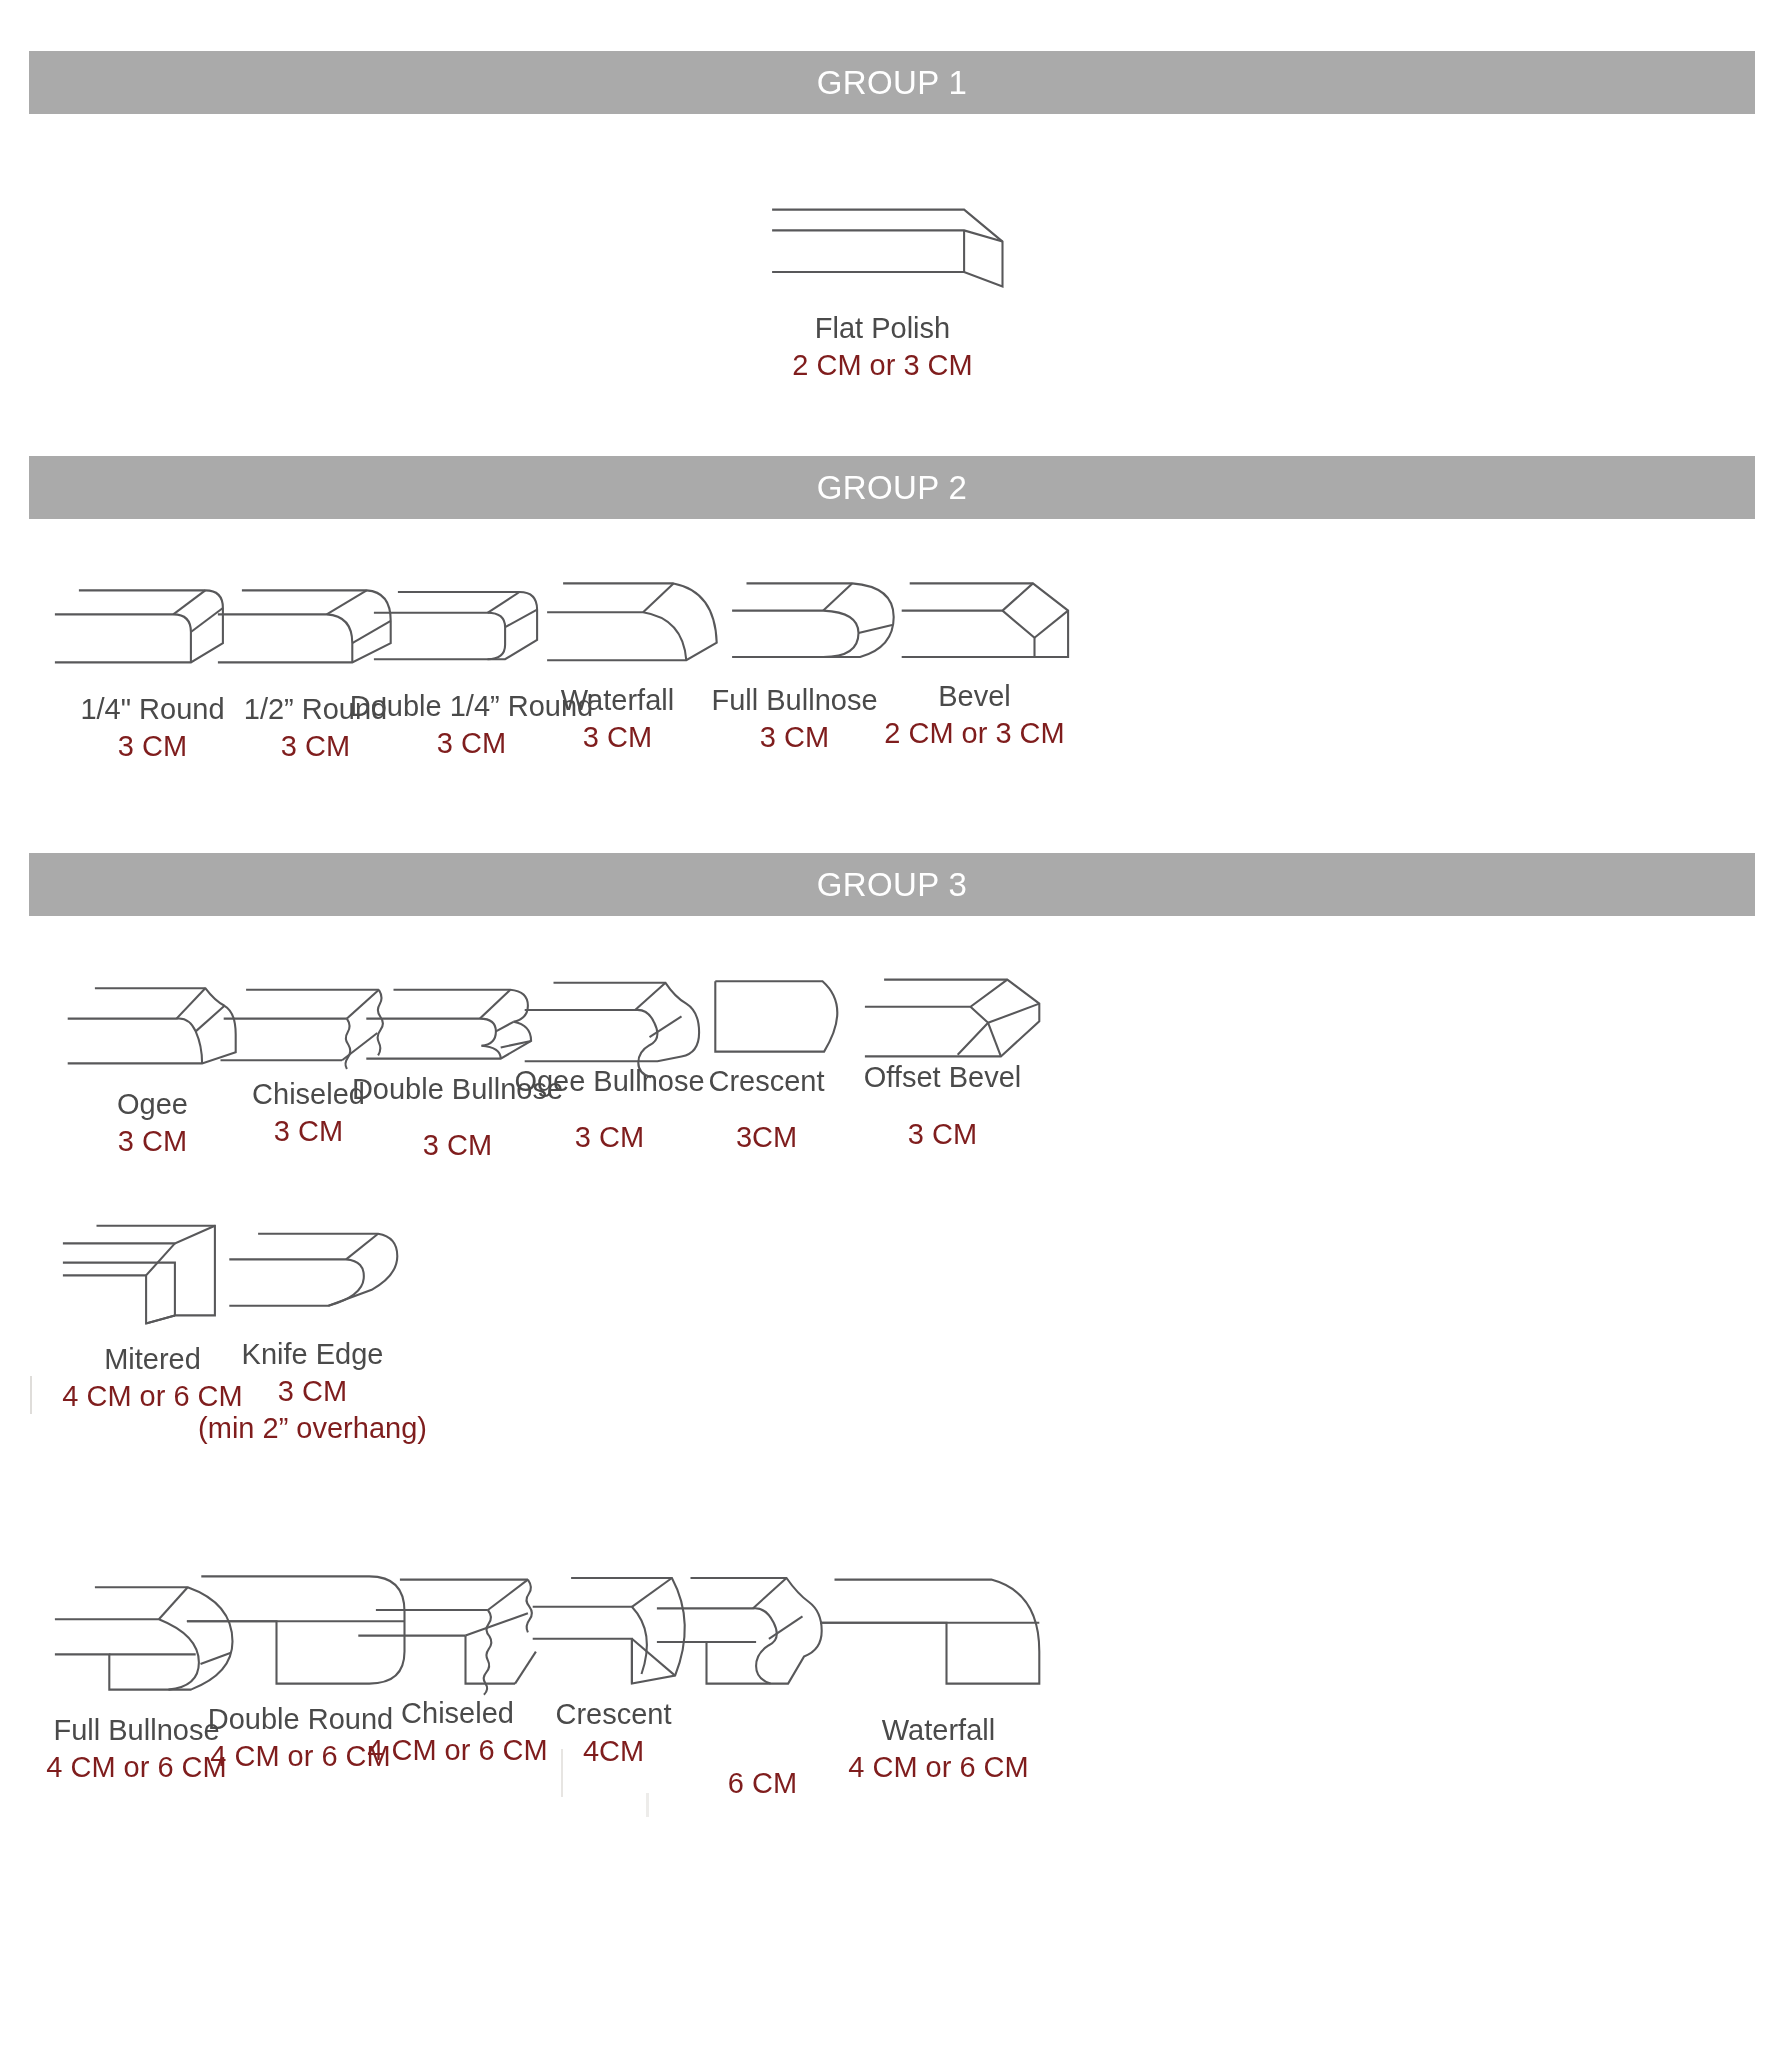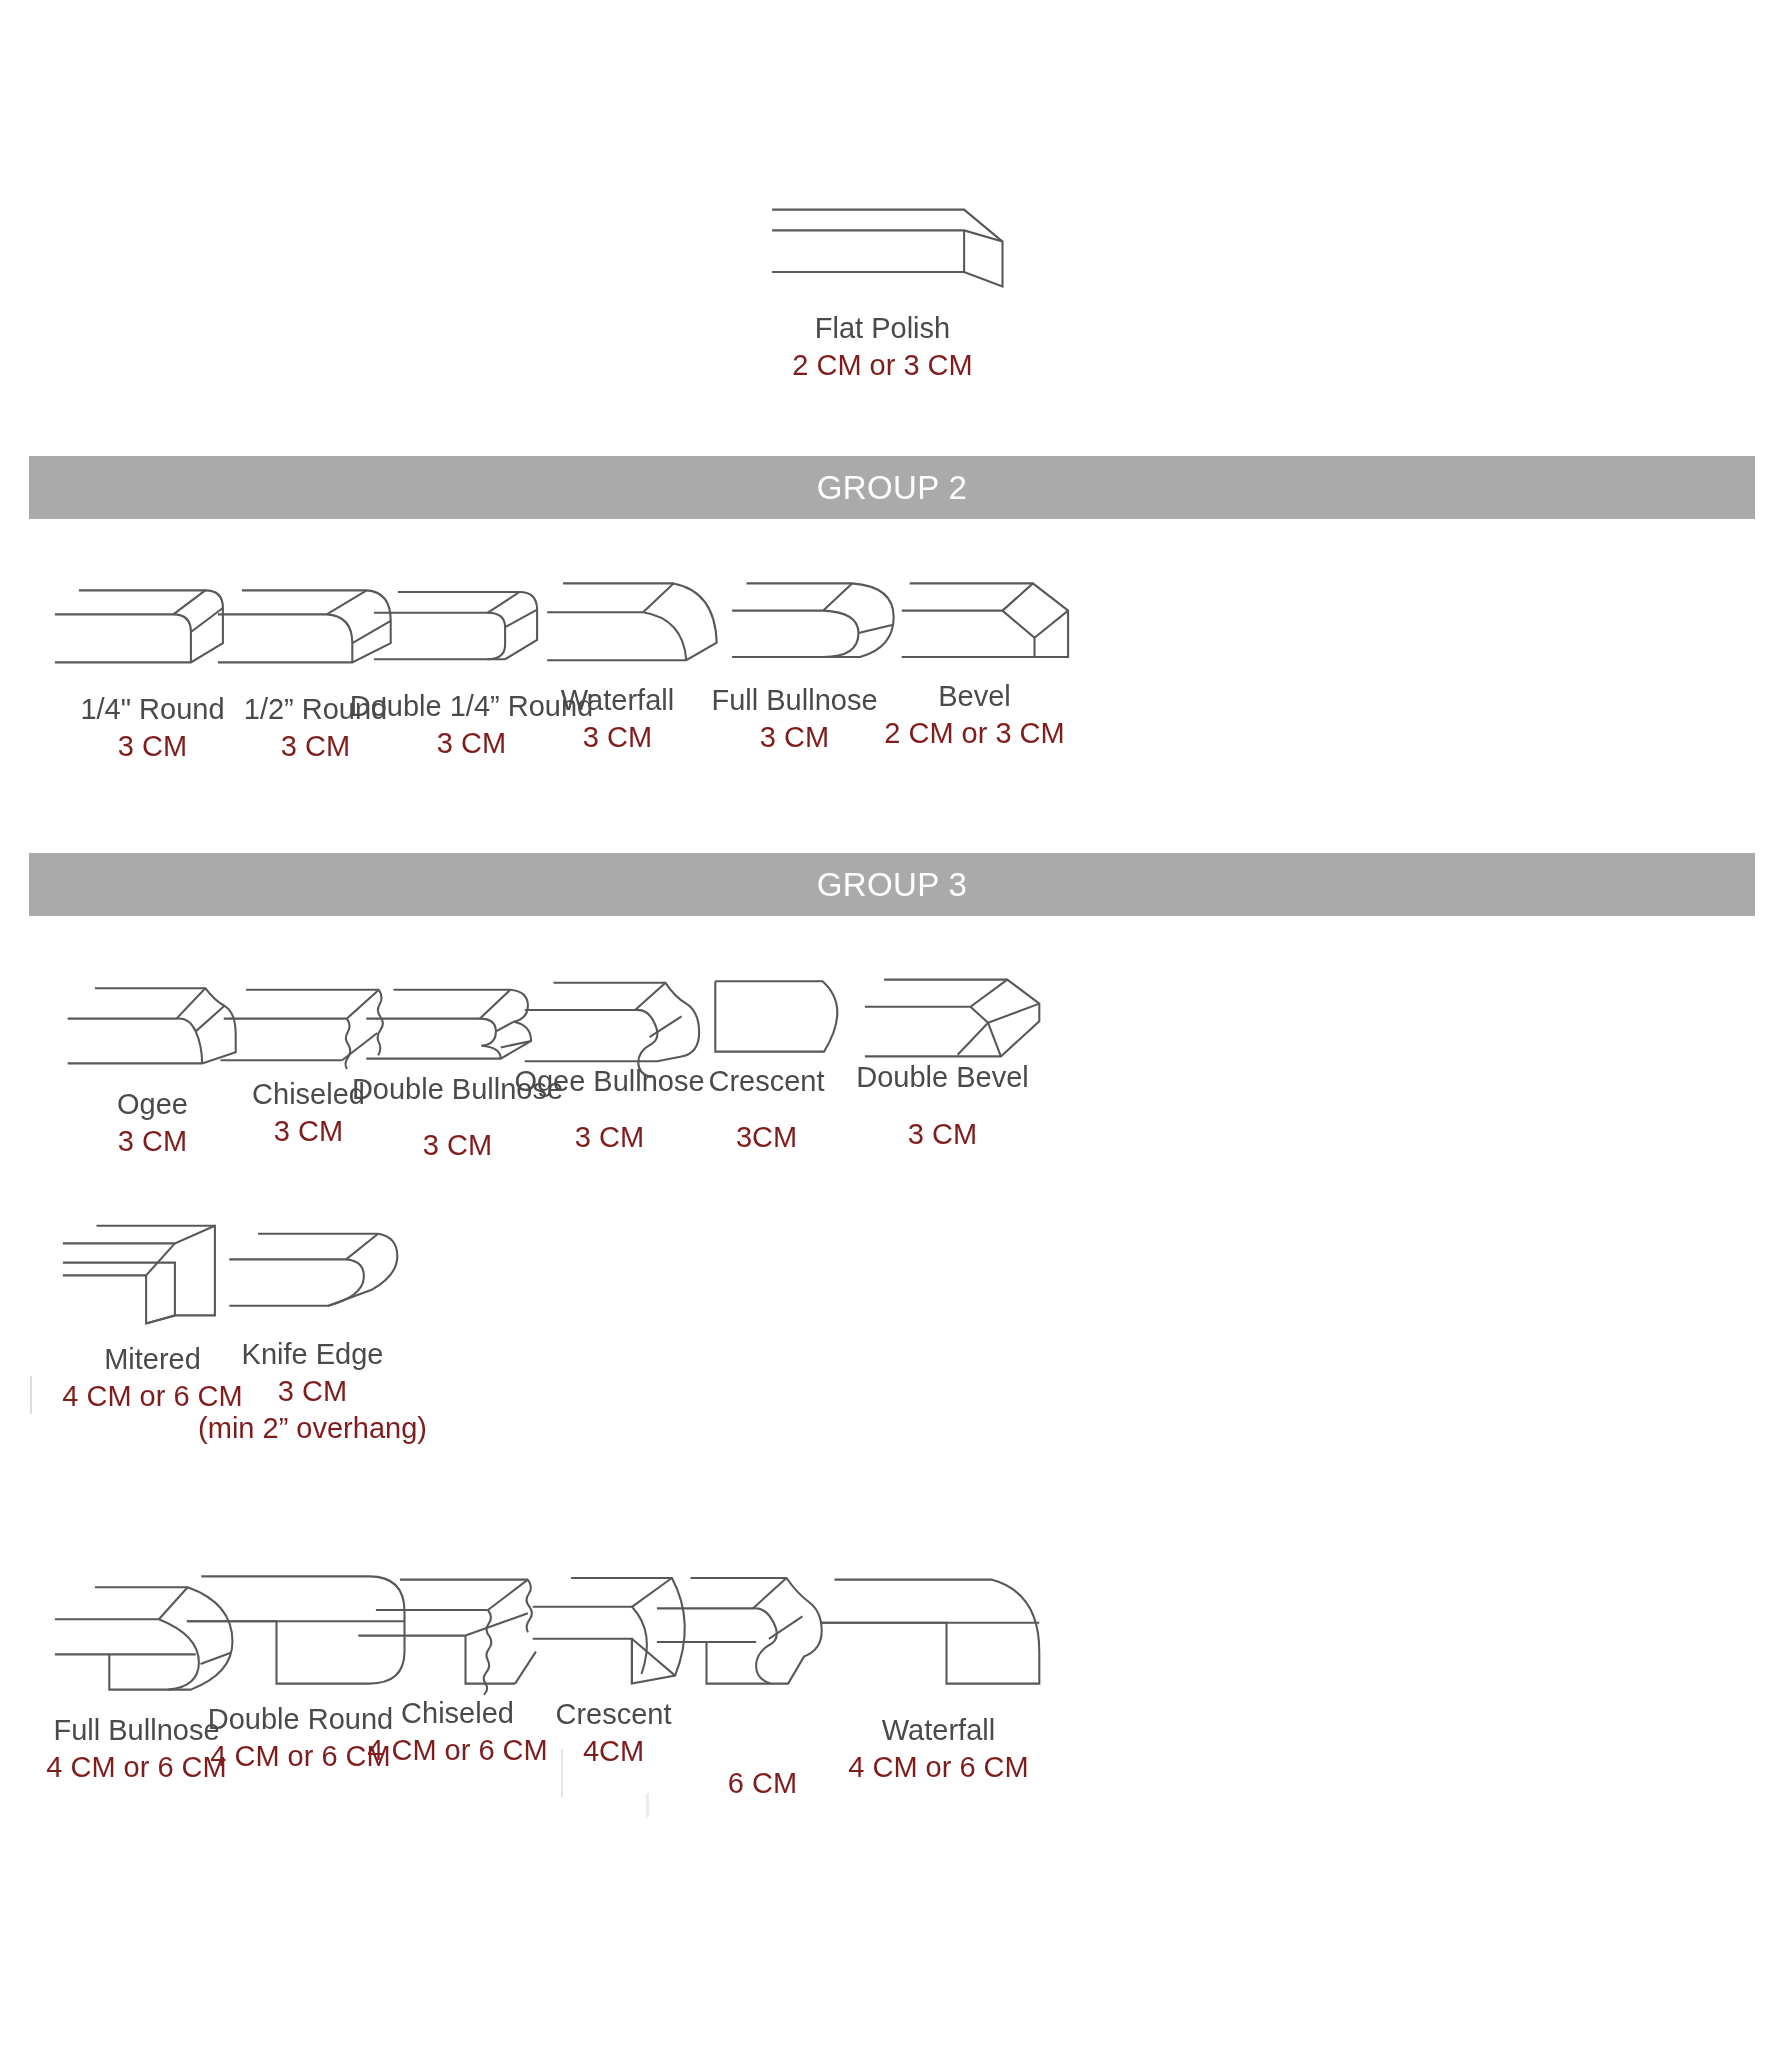--- a/index.html
+++ b/index.html
@@ -73,20 +73,23 @@
   .artifact {
     position: absolute;
     background: #b9b4ac;
   }
 </style>
 </head>
 <body>
 
 <div class="sheet">
 
+  <div class="group-bar" style="top:51px;">
+    <span>GROUP 1</span>
+  </div>
 
   <div class="cell" style="left:738px; top:192px; width:289px; height:184px;">
     <div class="art">
       <svg width="289" height="112" viewBox="0 0 360 140">
         <g fill="none" stroke="#58585a" stroke-width="2.6">
           <path d="M42 22 L282 22 L330 62 L330 118 L282 100 L42 100"></path>
           <path d="M42 48 L282 48 L330 62"></path>
           <path d="M282 48 L282 100"></path>
         </g>
       </svg>
@@ -275,21 +278,21 @@
       <svg width="265" height="112" viewBox="0 0 330 140">
         <g fill="none" stroke="#58585a" stroke-width="2.6">
           <path d="M92 22 L246 22 L286 52 L286 74 L238 118 L68 118"></path>
           <path d="M68 56 L200 56 L246 22"></path>
           <path d="M200 56 L222 76 L184 116"></path>
           <path d="M222 76 L286 52"></path>
           <path d="M222 76 L238 118"></path>
         </g>
       </svg>
     </div>
-    <div class="label" style="top:99px;">Double Bevel</div>
+    <div class="label" style="top:99px;">Offset Bevel</div>
     <div class="spec" style="top:156px;">3 CM</div>
   </div>
 
   <div class="cell" style="left:32px; top:1213px; width:241px; height:192px;">
     <div class="art">
       <svg width="241" height="120" viewBox="0 0 300 150">
         <g fill="none" stroke="#58585a" stroke-width="2.6">
           <path d="M80 16 L228 16 L228 128 L178 128 L178 62 L38 62"></path>
           <path d="M38 38 L178 38 L228 16"></path>
           <path d="M178 38 L142 78 L142 138 L178 128"></path>

